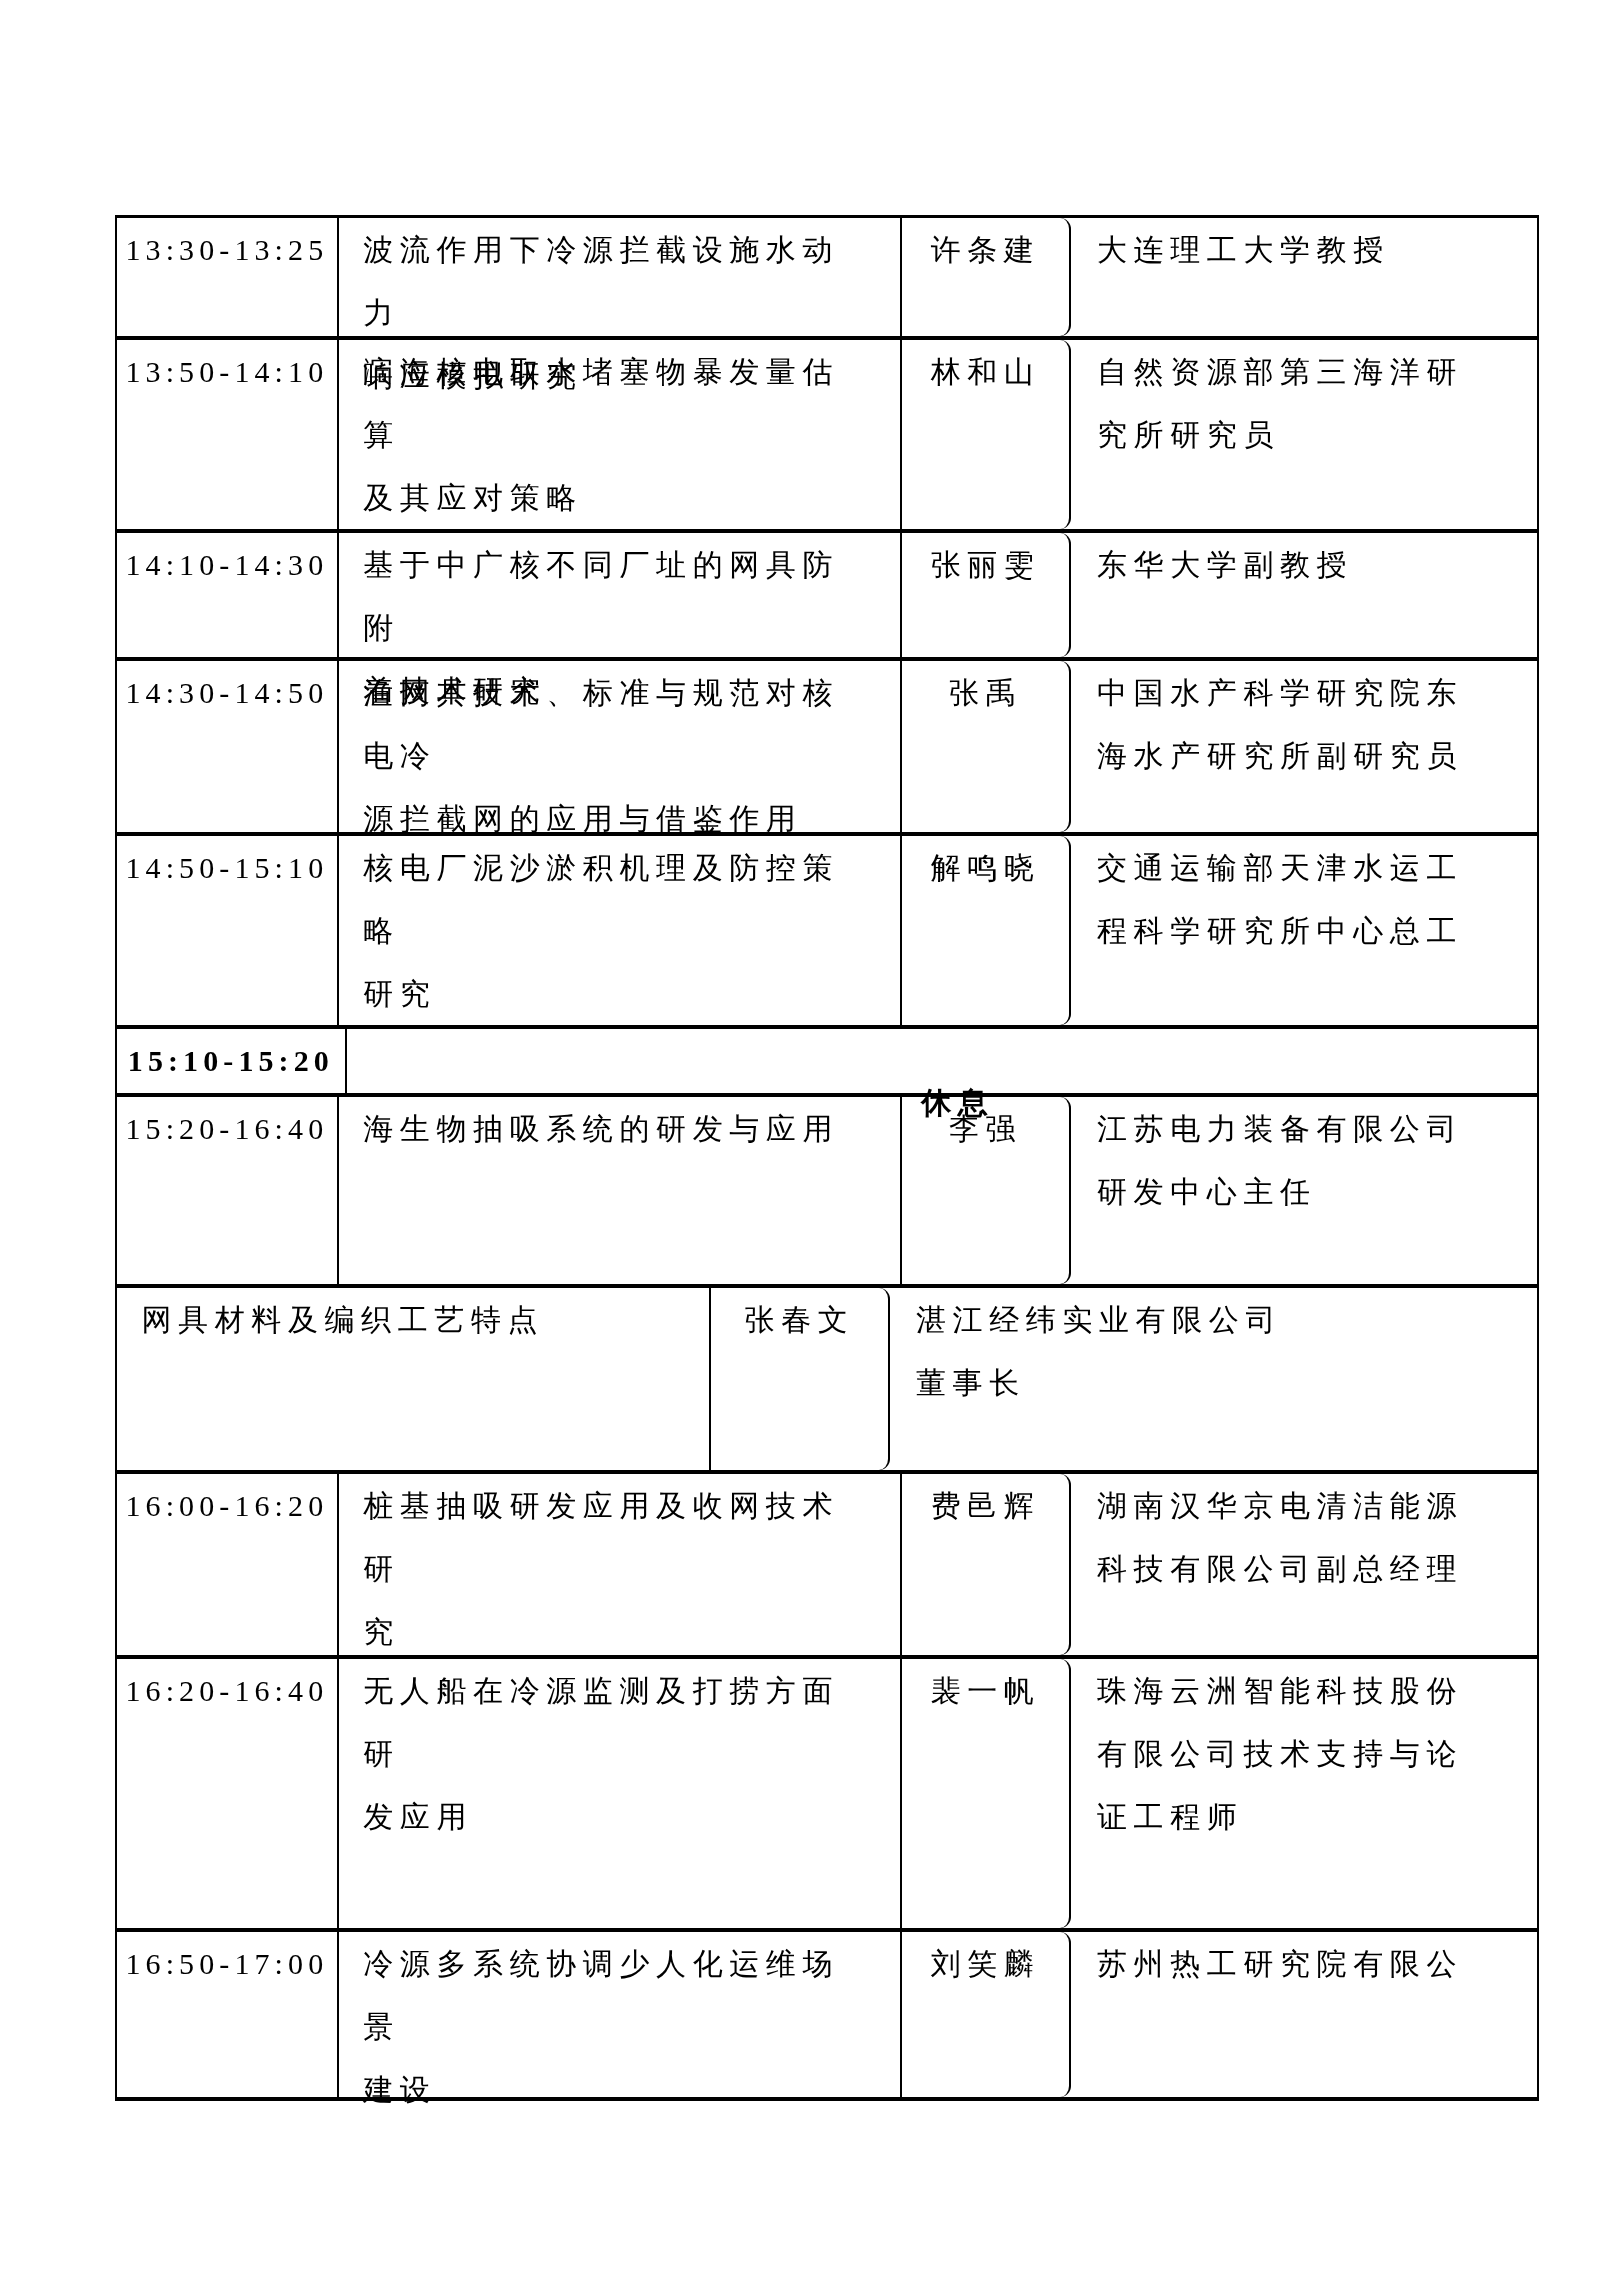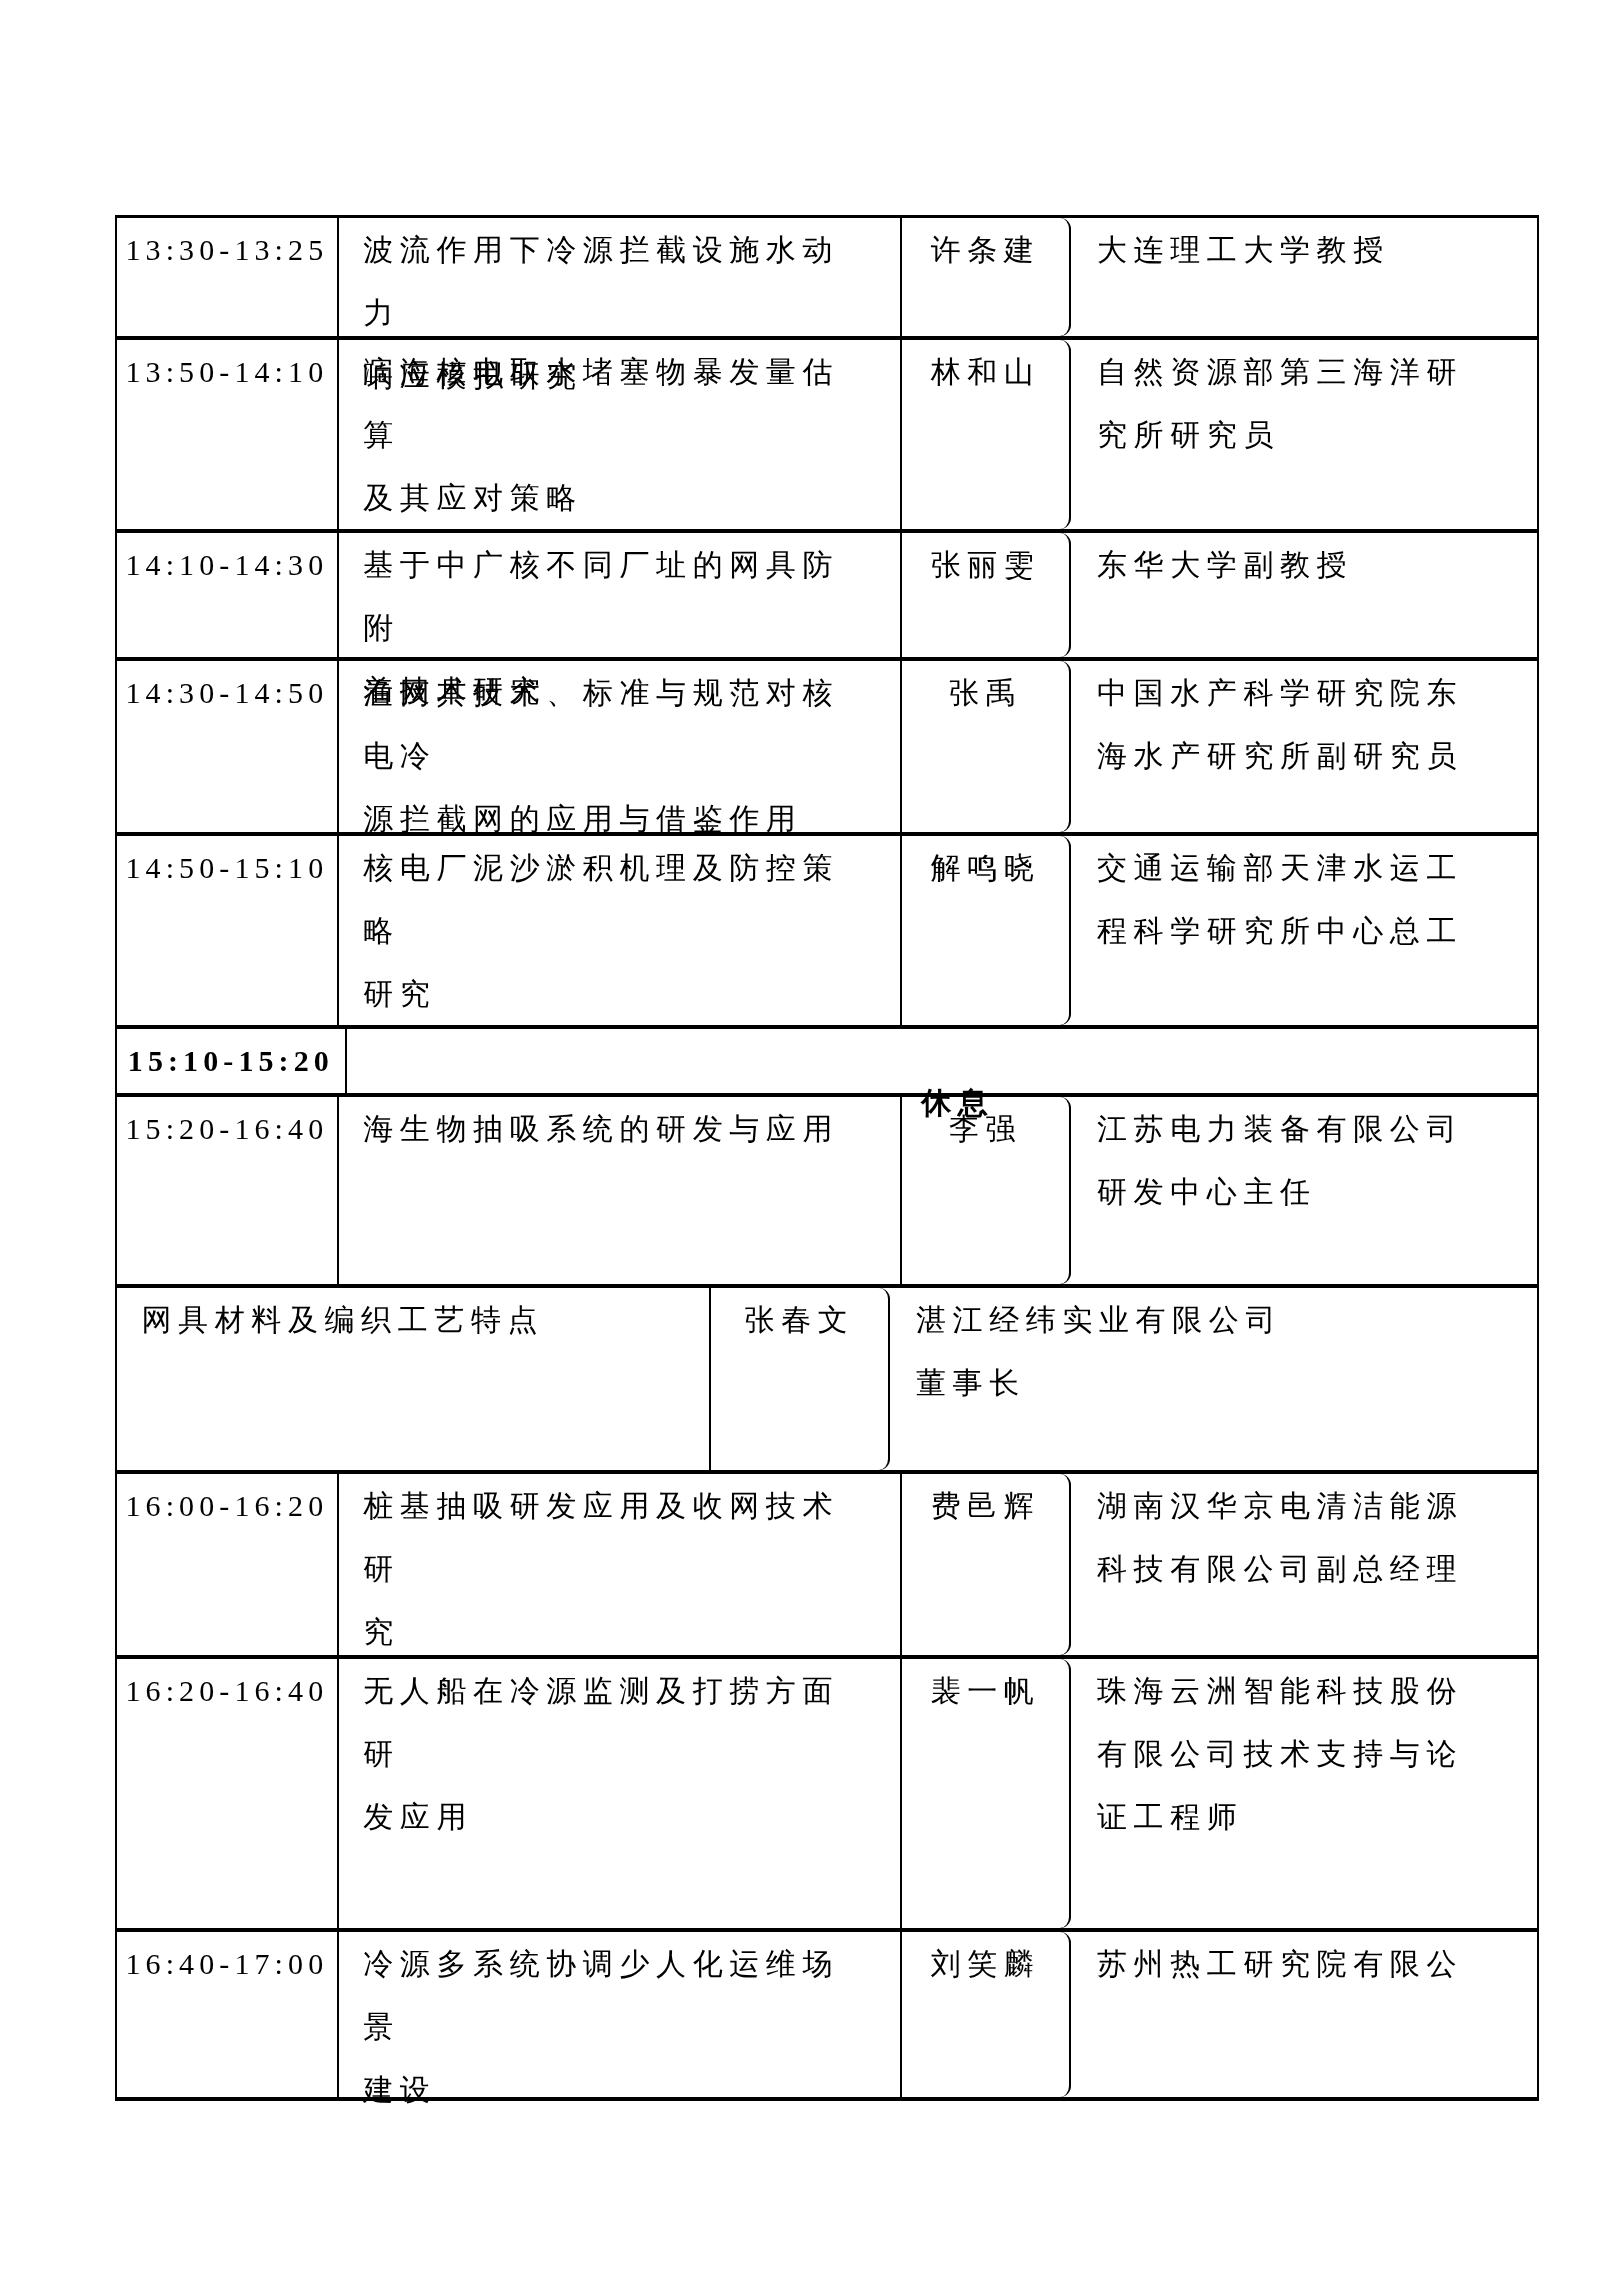--- a/index.html
+++ b/index.html
@@ -250,21 +250,21 @@
         </div>
       <div class="cell c-affiliation">
           <span class="txt">珠海云洲智能科技股份
 有限公司技术支持与论
 证工程师</span>
         </div>
     </div>
 
     <div class="row">
       <div class="cell c-time">
-          <span class="txt">16:40-17:00</span>
+          <span class="txt">16:50-17:00</span>
         </div>
       <div class="cell c-title">
           <span class="txt">冷源多系统协调少人化运维场景
 建设</span>
         </div>
       <div class="cell c-presenter">
           <span class="txt">刘笑麟</span>
         </div>
       <div class="cell c-affiliation">
           <span class="txt">苏州热工研究院有限公</span>

